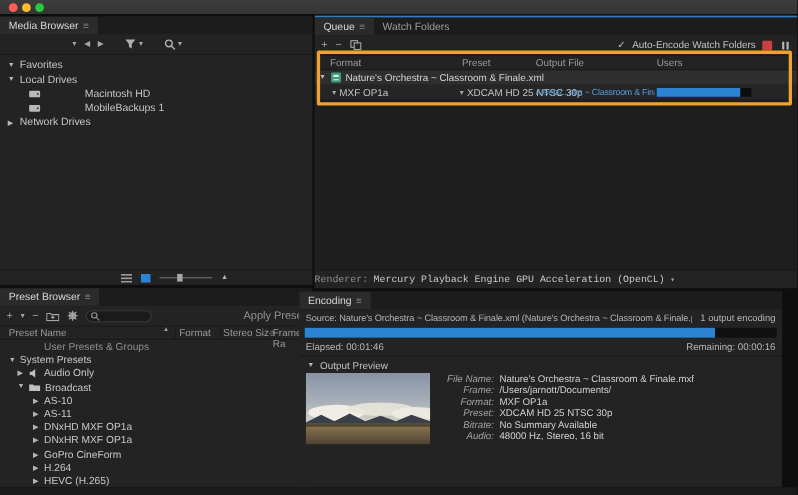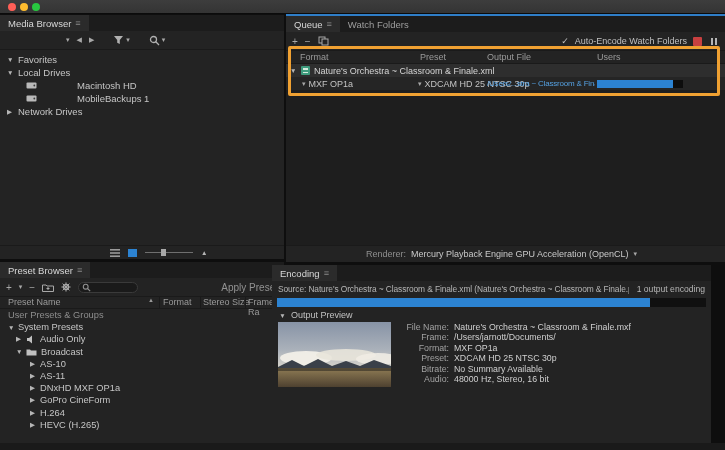--- a/index.html
+++ b/index.html
@@ -69,59 +69,59 @@
   .seq-icon:after  { content:""; position:absolute; left:2px; bottom:2px; right:2px; height:1.5px; background:#d6ecdf; }
   .q-row.job { background:#252525; }
   .cell { position:absolute; top:0; height:13px; display:flex; align-items:center; gap:3px; }
   .cell-format{ left:16px; } .cell-preset{ left:132px; }
   .cell-output{ position:absolute; left:201px; top:2px; width:108px; color:#55a0e0;
     font-size:8px; letter-spacing:-0.2px; white-space:nowrap; overflow:hidden; }
   .cell-status{ position:absolute; left:311px; top:2.5px; width:86px; height:8px; background:#0d0d0d; }
   .fill { height:100%; background:#2c83d2; }
   .q-filler { flex:1; background:#1e1e1e; }
   .renderer-row { height:17px; background:#232323; border-top:1px solid #1a1a1a; display:flex;
-    align-items:center; justify-content:center; gap:5px; padding-right:8px; font-size:9px; flex:0 0 auto; }
+    align-items:center; justify-content:flex-start; gap:5px; padding-right:8px; font-size:9px; flex:0 0 auto;font-family:Liberation Mono, monospace; }
   .renderer-label{ color:#8f8f8f; }
   .renderer-value{ color:#c9c9c9; }
 
   
   .annotation-box { position:absolute; left:288px; top:46px; width:432px; height:50px;
     border:3px solid #f0a132; border-radius:2px; pointer-events:none; z-index:50; }
 
   
   .p-toolbar .searchfield { width:60px; height:11px; background:#1a1a1a; border:1px solid #3a3a3a;
     border-radius:6px; display:flex; align-items:center; padding-left:3px; }
   .apply-btn { margin-left:auto; color:#929292; font-size:10px; }
   .p-colheaders { height:12px; position:relative; border-bottom:1px solid #1a1a1a; font-size:9px;
     color:#9a9a9a; flex:0 0 auto; background:#232323; }
   .p-colheaders span { position:absolute; top:0; }
   .c-name{left:8px} .c-sort{left:148px; font-size:6px; top:2px;} .c-format{left:163px} .c-size{left:203px} .c-rate{left:248px}
   .vd { position:absolute; top:0; bottom:0; width:1px; background:#1a1a1a; }
   .vd1{left:159px} .vd2{left:200px} .vd3{left:245px}
   .p-rows { flex:1; overflow:hidden; }
   .p-row { height:12.2px; display:flex; align-items:center; font-size:9.3px; color:#c6c6c6; padding-left:8px; }
-  .p-row.dim { color:#8d8d8d; }
+  .p-row.dim { color:#8d8d8d;margin-left:32px; }
   .p-row .tw { margin-right:1px; }
   .p-row.lvl1 { padding-left:16px; }
   .p-row.lvl2 { padding-left:30px; }
   .p-row .rowic { margin-right:4px; }
 
   
   .enc-src-row { display:flex; align-items:center; padding:3px 6px 2px; gap:8px; }
   .enc-source { flex:1; white-space:nowrap; overflow:hidden; font-size:8.4px; letter-spacing:-0.1px; color:#b5b5b5; }
   .enc-outputs { font-size:8.6px; color:#b5b5b5; flex:0 0 auto; }
   .enc-progress { margin:2px 5px 0; height:9px; background:#101010; }
   .enc-time-row { display:flex; justify-content:space-between; padding:3px 6px 3px; font-size:8.8px;
     color:#b5b5b5; border-bottom:1px solid #1a1a1a; }
   .enc-preview-header { display:flex; align-items:center; gap:4px; padding:3px 6px 2px; font-size:9px; color:#c2c2c2;text-align:center; }
   .enc-body { display:flex; padding:0 6px; gap:10px; }
   .thumb { width:113px; height:65px; flex:0 0 auto; }
   .enc-details { font-size:8.8px; line-height:10.4px; }
   .dline { display:flex; white-space:nowrap; }
-  .dlabel { width:48px; text-align:right; margin-right:5px; color:#a2a2a2; flex:0 0 auto; }
+  .dlabel { width:48px; text-align:right; margin-right:5px; color:#a2a2a2; flex:0 0 auto;font-style:italic; }
   .dvalue { color:#d0d0d0; }
   .dline.gap { margin-top:10px; }
 
   .bottom-strip { position:absolute; left:0; top:443px; width:725px; height:7px; background:#1a1a1a; }
 </style>
 </head>
 <body>
 
 <div class="titlebar">
   <span class="light red"></span>
@@ -331,20 +331,24 @@
     <div class="p-row lvl2">
       <span class="tw">▶</span>
       <span>AS-11</span>
     </div>
     <div class="p-row lvl2">
       <span class="tw">▶</span>
       <span>DNxHD MXF OP1a</span>
     </div>
     <div class="p-row lvl2">
       <span class="tw">▶</span>
+      <span>DNxHR MXF OP1a</span>
+    </div>
+    <div class="p-row lvl2">
+      <span class="tw">▶</span>
       <span>GoPro CineForm</span>
     </div>
     <div class="p-row lvl2">
       <span class="tw">▶</span>
       <span>H.264</span>
     </div>
     <div class="p-row lvl2">
       <span class="tw">▶</span>
       <span>HEVC (H.265)</span>
     </div>
@@ -357,20 +361,24 @@
       <span>Encoding</span>
       <span class="menuglyph">≡</span>
     </div>
   </div>
   <div class="enc-src-row">
     <span class="enc-source">Source: Nature's Orchestra ~ Classroom &amp; Finale.xml (Nature's Orchestra ~ Classroom &amp; Finale.prproj)</span>
     <span class="enc-outputs">1 output encoding</span>
   </div>
   <div class="enc-progress">
     <span class="fill" style="display: block; width: 87%;"></span>
+  </div>
+  <div class="enc-time-row">
+    <span>Elapsed: 00:01:46</span>
+    <span>Remaining: 00:00:16</span>
   </div>
   <div class="enc-preview-header">
     <span class="tw">▼</span>
     <span>Output Preview</span>
   </div>
   <div class="enc-body">
     <svg class="thumb" viewBox="0 0 113 65" preserveAspectRatio="none">
       <defs>
         <linearGradient id="skyg" x1="0" y1="0" x2="0" y2="1">
           <stop offset="0" stop-color="#8793a6"></stop>

